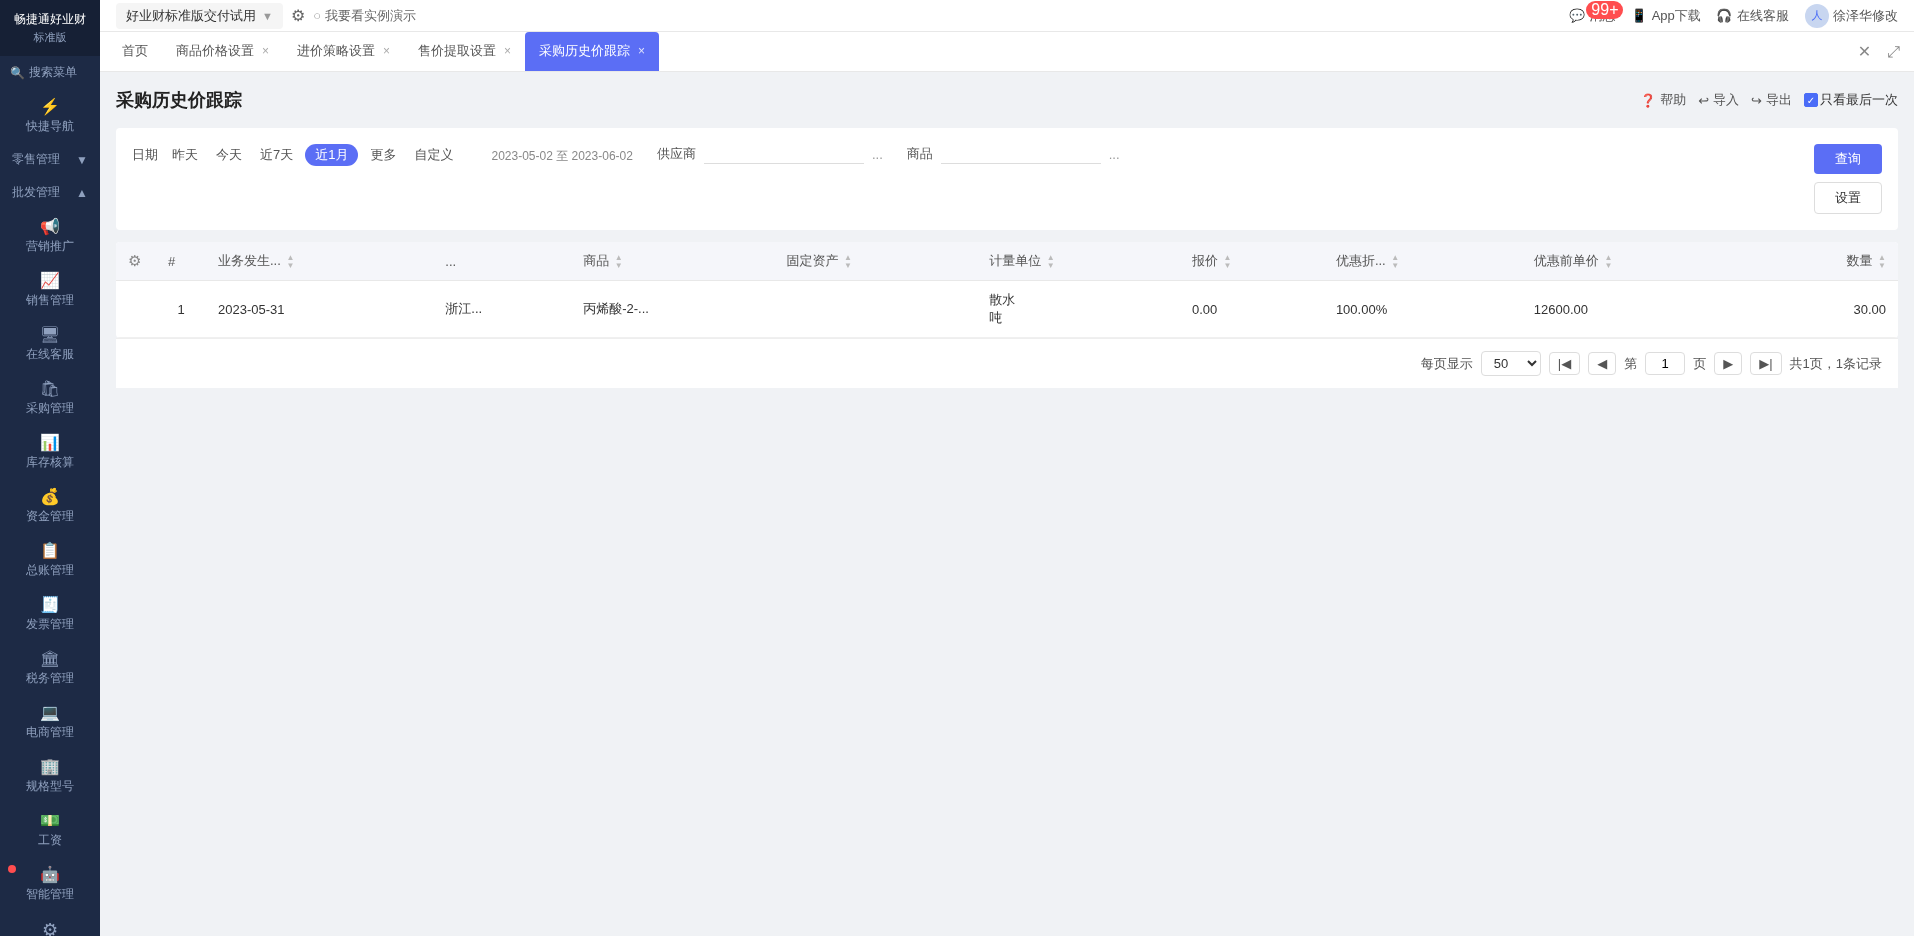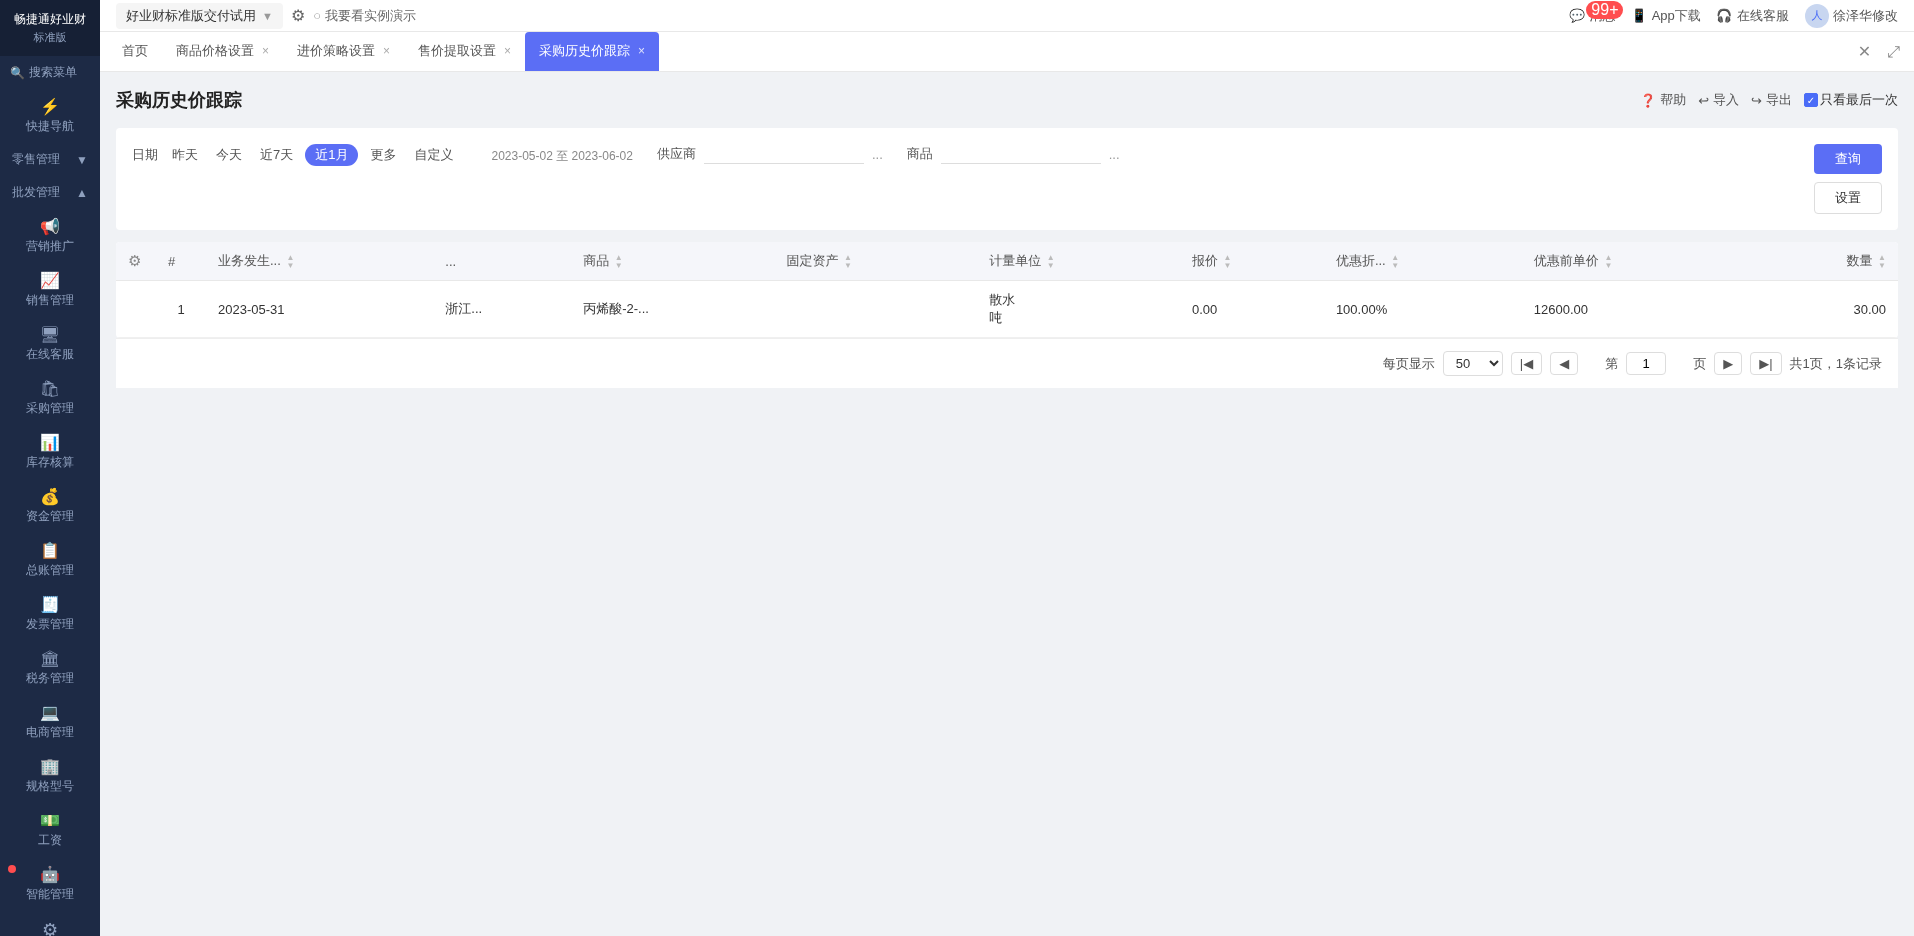--- a/index.html
+++ b/index.html
@@ -73,21 +73,21 @@
     .data-table th { background: #f5f6fa; color: #555; font-weight: normal; font-size: 13px; padding: 10px 12px; border-bottom: 1px solid #e8e8e8; white-space: nowrap; text-align: left; }
     .data-table th .sort-arrows { display: inline-flex; flex-direction: column; margin-left: 2px; vertical-align: middle; }
     .data-table th .sort-arrows span { font-size: 8px; line-height: 1; color: #bbb; }
     .data-table td { padding: 10px 12px; border-bottom: 1px solid #f0f0f0; font-size: 13px; color: #333; white-space: nowrap; }
     .col-num { width: 50px; text-align: center; }
     .th-settings { text-align: center; width: 40px; }
     .settings-icon { color: #888; cursor: pointer; font-size: 15px; }
 
     
     .pagination { background: #fff; border-top: 1px solid #eee; padding: 12px 16px; display: flex; align-items: center; justify-content: flex-end; gap: 8px; }
-    .pagination-label { font-size: 13px; color: #555; margin-left: 19px; }
+    .pagination-label { font-size: 13px; color: #555; }
     .pagination-select { border: 1px solid #ddd; border-radius: 4px; padding: 3px 8px; font-size: 13px; color: #333; outline: none; background: #fff; }
     .pagination-btn { border: 1px solid #ddd; background: #fff; border-radius: 4px; padding: 3px 8px; cursor: pointer; color: #555; font-size: 13px; }
     .pagination-btn:disabled { color: #ccc; cursor: default; }
     .pagination-page-input { border: 1px solid #ddd; border-radius: 4px; padding: 3px 8px; width: 40px; text-align: center; font-size: 13px; outline: none; }
     .pagination-info { font-size: 13px; color: #555; }
   </style>
 </head>
 <body>
 
 <div class="sidebar">

